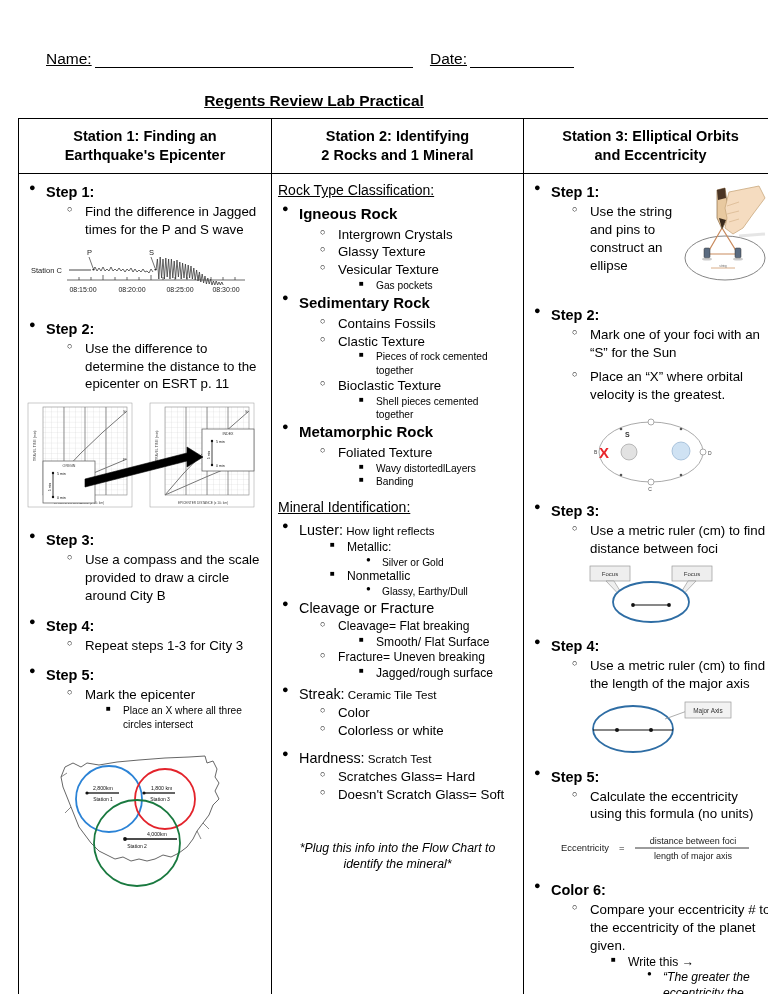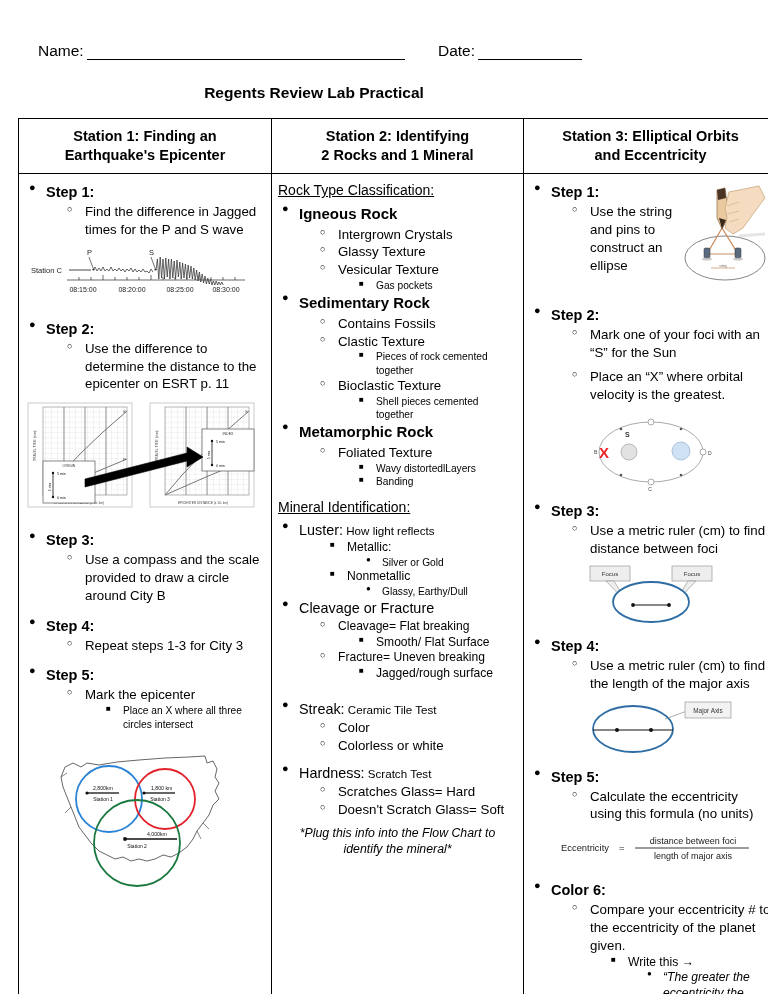--- a/index.html
+++ b/index.html
@@ -13,21 +13,22 @@
     font-family: "Liberation Sans", sans-serif;
     color: #000000;
     position: relative;
     overflow: hidden;
   }
   .page {
     width: 628px;
     height: 994px;
     position: relative;
     box-sizing: border-box;
-    padding: 0;
+    padding: 8px;
+    text-decoration: underline;
   }
 
   
   .name-date-row {
     display: flex;
     align-items: flex-end;
     padding: 42px 46px 0 38px;
     font-size: 15.5px;
   }
   .nd-label { white-space: pre; }
@@ -152,21 +153,21 @@
   }
   .mineral-prop {
     font-size: 14.4px;
     line-height: 1.42;
   }
   .note-italic {
     font-style: italic;
     font-size: 12.3px;
     text-align: center;
     line-height: 1.32;
-    margin-top: 6px;
+    margin-top: 36px;
     padding: 0 6px;
   }
 
   .seismo-wrap { margin: 7px 0 0 6px; }
   .tt-graph-wrap { margin: 8px 0 0 2px; }
   .map-wrap { margin: 12px auto 0 auto; text-align: center; }
 
   .hand-fig { float: right; margin: 2px 4px 2px 6px; }
   .orbit-fig { text-align: center; margin-top: 10px; }
   .focus-fig { text-align: center; margin-top: 6px; }
@@ -488,21 +489,21 @@
                     </ul>
                   </li>
                   <li class="t-12">
                     Fracture= Uneven breaking<ul class="lvl3">
                       <li class="t-12">Jagged/rough surface</li>
                     </ul>
                   </li>
                 </ul>
               </li>
 
-              <li style="margin-top:17px">
+              <li style="margin-top:2px">
                 <span class="mineral-prop">Streak:</span><span class="sub mineral-prop" style="font-size:11.6px"> Ceramic Tile Test</span>
                 <ul class="lvl2">
                   <li class="t-13">Color</li>
                   <li class="t-13">Colorless or white</li>
                 </ul>
               </li>
 
               <li style="margin-top:8px">
                 <span class="mineral-prop">Hardness:</span><span class="sub mineral-prop" style="font-size:11.6px"> Scratch Test</span>
                 <ul class="lvl2">

